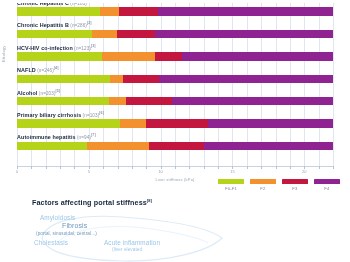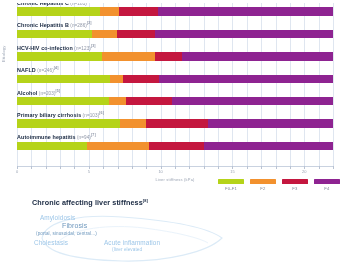--- a/index.html
+++ b/index.html
@@ -218,21 +218,21 @@
       </div>
       <div class="item">
         <div class="sw" style="background: rgb(142, 35, 145);"></div>
         <div class="lb">F4</div>
       </div>
     </div>
 </div>
 
 <div class="factors">
   <div class="factors-title">
-    <span>Chronic affecting liver stiffness</span><span class="ref">[8]</span>
+    <span>Factors affecting portal stiffness</span><span class="ref">[8]</span>
   </div>
 
   <div class="blob">
     <svg width="200" height="52" viewBox="0 0 200 52">
       <path d="M6 26 C10 8, 46 2, 86 5 C128 8, 170 14, 186 26 C172 40, 130 50, 86 49 C44 48, 10 42, 6 26 Z" fill="none" stroke="#dcebf7" stroke-width="1.1"></path>
       <path d="M22 30 C36 16, 74 12, 108 16 C140 20, 164 26, 172 31" fill="none" stroke="#eaf3fb" stroke-width="1"></path>
     </svg>
   </div>
 
   <div class="fterm mid" style="left:40px;top:18px;">Amyloidosis</div>

